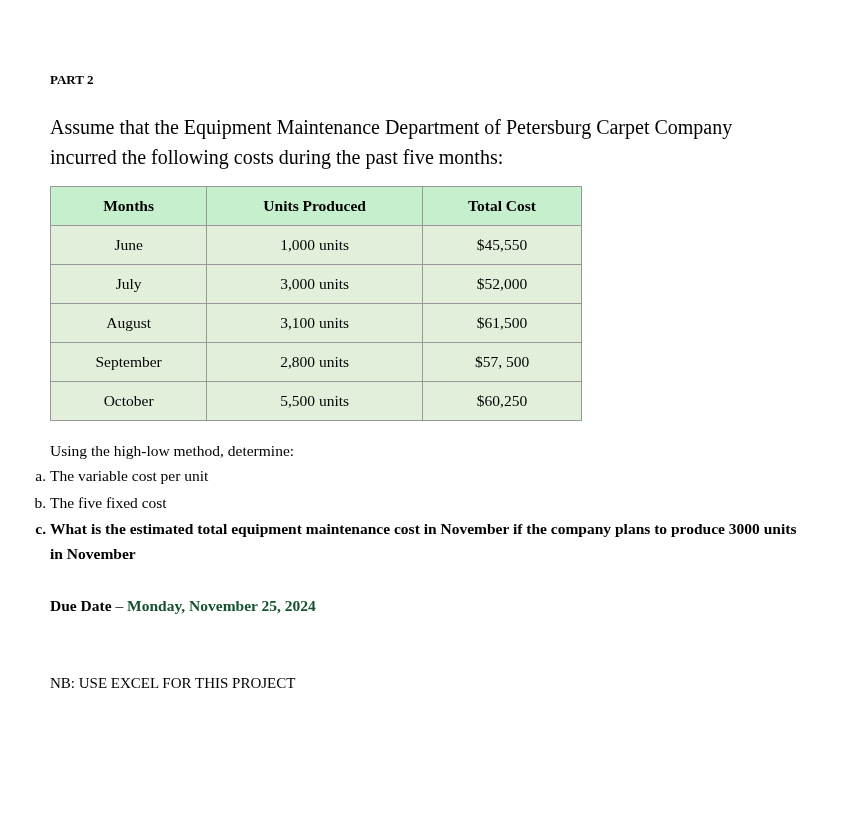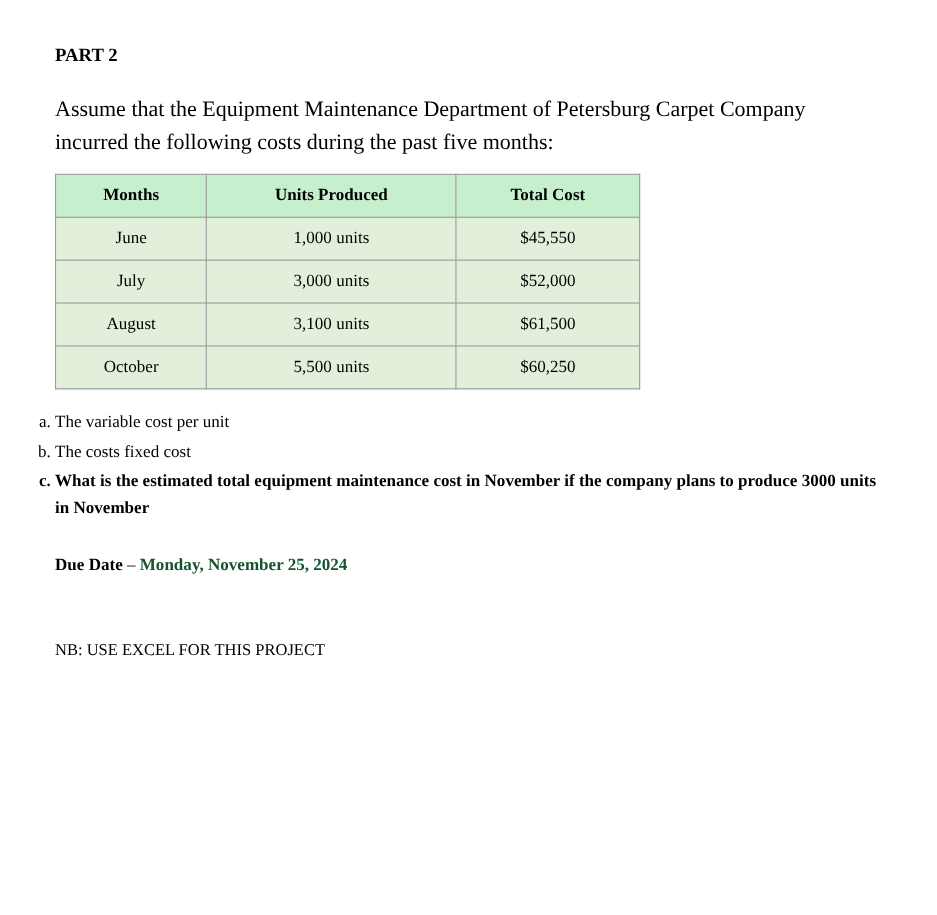--- a/index.html
+++ b/index.html
@@ -13,22 +13,23 @@
       font-family: "Times New Roman", Times, serif;
       font-size: 16px;
       color: #000000;
       width: 852px;
       min-height: 832px;
       padding: 40px 50px;
     }
 
     .part-title {
       font-weight: bold;
-      font-size: 17px;
+      font-size: 13px;
       margin-bottom: 24px;
+      margin-top: 32px;
     }
 
     .intro-text {
       font-size: 20px;
       margin-bottom: 14px;
       line-height: 1.5;
     }
 
     table {
       border-collapse: collapse;
@@ -117,31 +118,37 @@
         <td>July</td>
         <td>3,000 units</td>
         <td>$52,000</td>
       </tr>
       <tr>
         <td>August</td>
         <td>3,100 units</td>
         <td>$61,500</td>
       </tr>
       <tr>
+        <td>September</td>
+        <td>2,800 units</td>
+        <td>$57, 500</td>
+      </tr>
+      <tr>
         <td>October</td>
         <td>5,500 units</td>
         <td>$60,250</td>
       </tr>
     </tbody>
 </table>
 
 <div class="instructions">
+  <p>Using the high-low method, determine:</p>
   <ol>
     <li>The variable cost per unit</li>
-    <li>The costs fixed cost</li>
+    <li>The five fixed cost</li>
     <li class="bold-item">What is the estimated total equipment maintenance cost in November if the company plans to produce 3000 units in November</li>
   </ol>
 </div>
 
 <div class="due-date">
   <span class="due-date-label">Due Date</span><span> – </span><span class="due-date-value">Monday, November 25, 2024</span>
 </div>
 
 <p class="nb-text">NB: USE EXCEL FOR THIS PROJECT</p>
 

